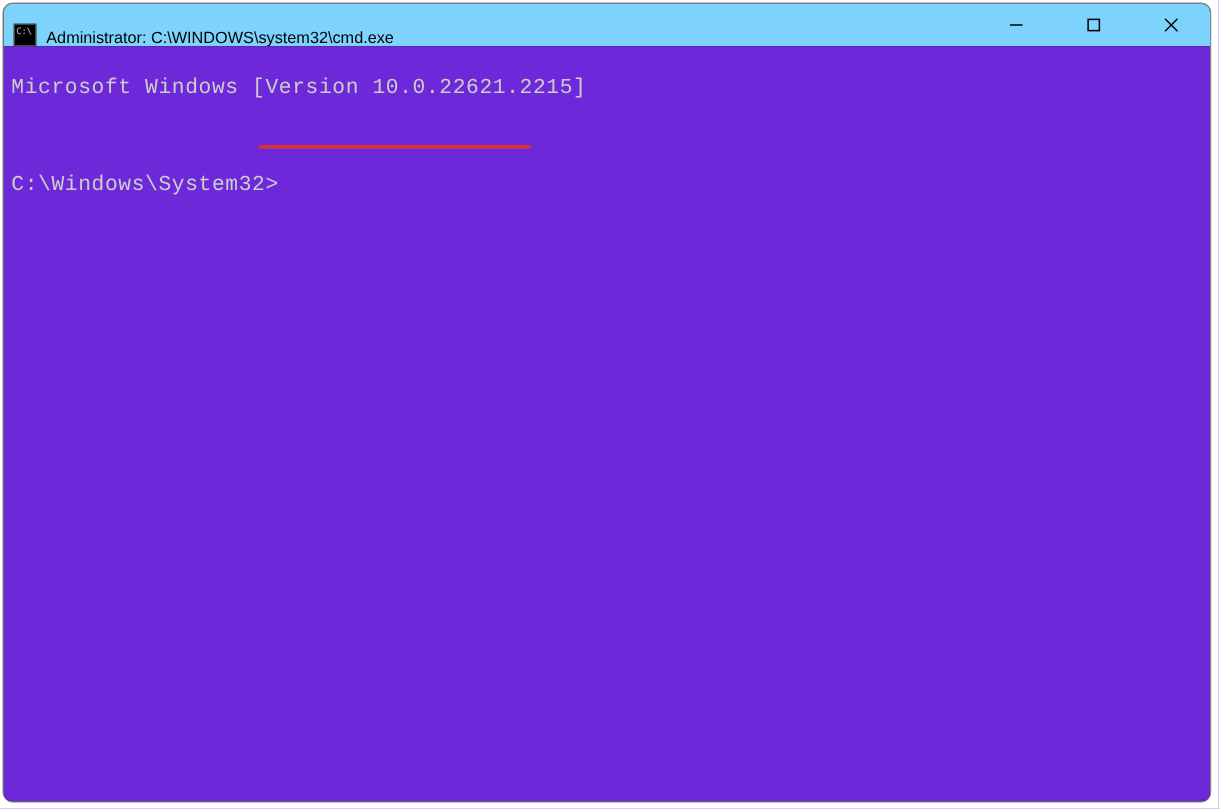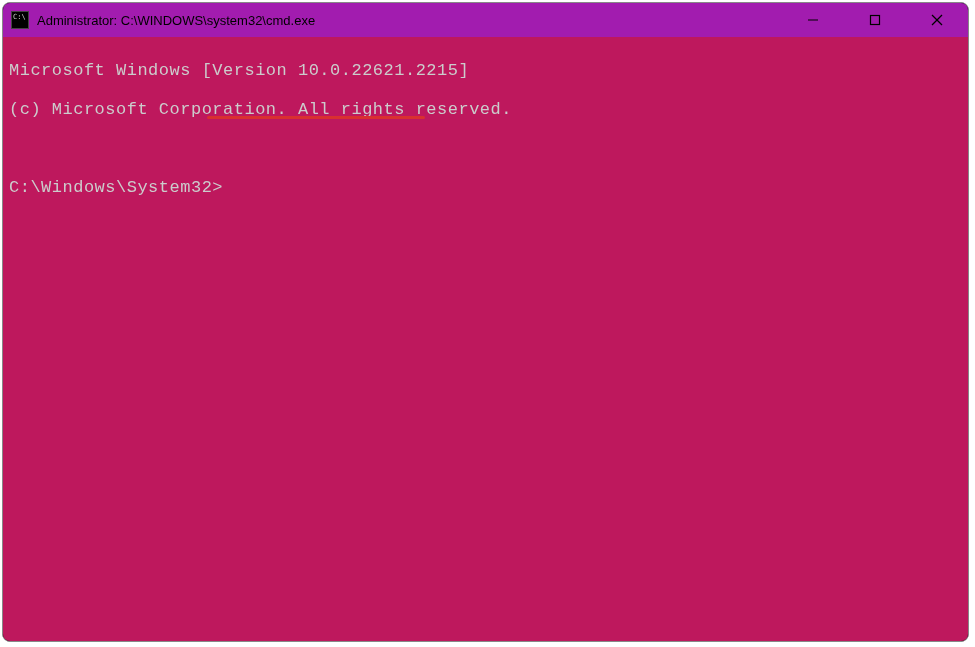--- a/index.html
+++ b/index.html
@@ -20,23 +20,23 @@
       margin: 2px;
       border: 1px solid #888;
       border-radius: 8px;
       overflow: hidden;
       display: flex;
       flex-direction: column;
       background: #000;
     }
     .titlebar {
       height: 34px;
-      background: #a21caf;
+      background: #7dd3fc;
       display: flex;
-      align-items: center;
+      align-items: flex-end;
       padding-left: 8px;
       flex-shrink: 0;
     }
     .app-icon {
       width: 18px;
       height: 18px;
       background: #000;
       border: 1px solid #444;
       margin-right: 8px;
       display: flex;
@@ -74,21 +74,21 @@
       border: none;
       cursor: pointer;
     }
     .win-btn svg {
       stroke: #000;
       stroke-width: 1.2;
       fill: none;
     }
     .terminal {
       flex: 1;
-      background: #be185d;
+      background: #6d28d9;
       padding: 4px 6px;
       font-family: "Consolas", "Courier New", monospace;
       font-size: 17px;
       line-height: 1.15;
       color: #cccccc;
       white-space: pre;
       letter-spacing: 0.5px;
       position: relative;
     }
     .term-line {
@@ -122,19 +122,18 @@
       <button class="win-btn close">
         <svg width="12" height="12" viewBox="0 0 12 12">
           <line x1="1" y1="1" x2="11" y2="11"></line>
           <line x1="11" y1="1" x2="1" y2="11"></line>
         </svg>
       </button>
     </div>
   </div>
   <div class="terminal">
 <span class="term-line">Microsoft Windows [Version 10.0.22621.2215]</span>
-<span class="term-line">(c) Microsoft Corporation. All rights reserved.</span>
 <span class="term-line"></span>
 <span class="term-line"></span>
 <span class="term-line"><span>C:\Windows\System32&gt;</span><span></span></span>
     <div class="underline-annotation" style="left:204px; top:79px; width:218px;"></div>
   </div>
 </div>
 
 </body></html>

